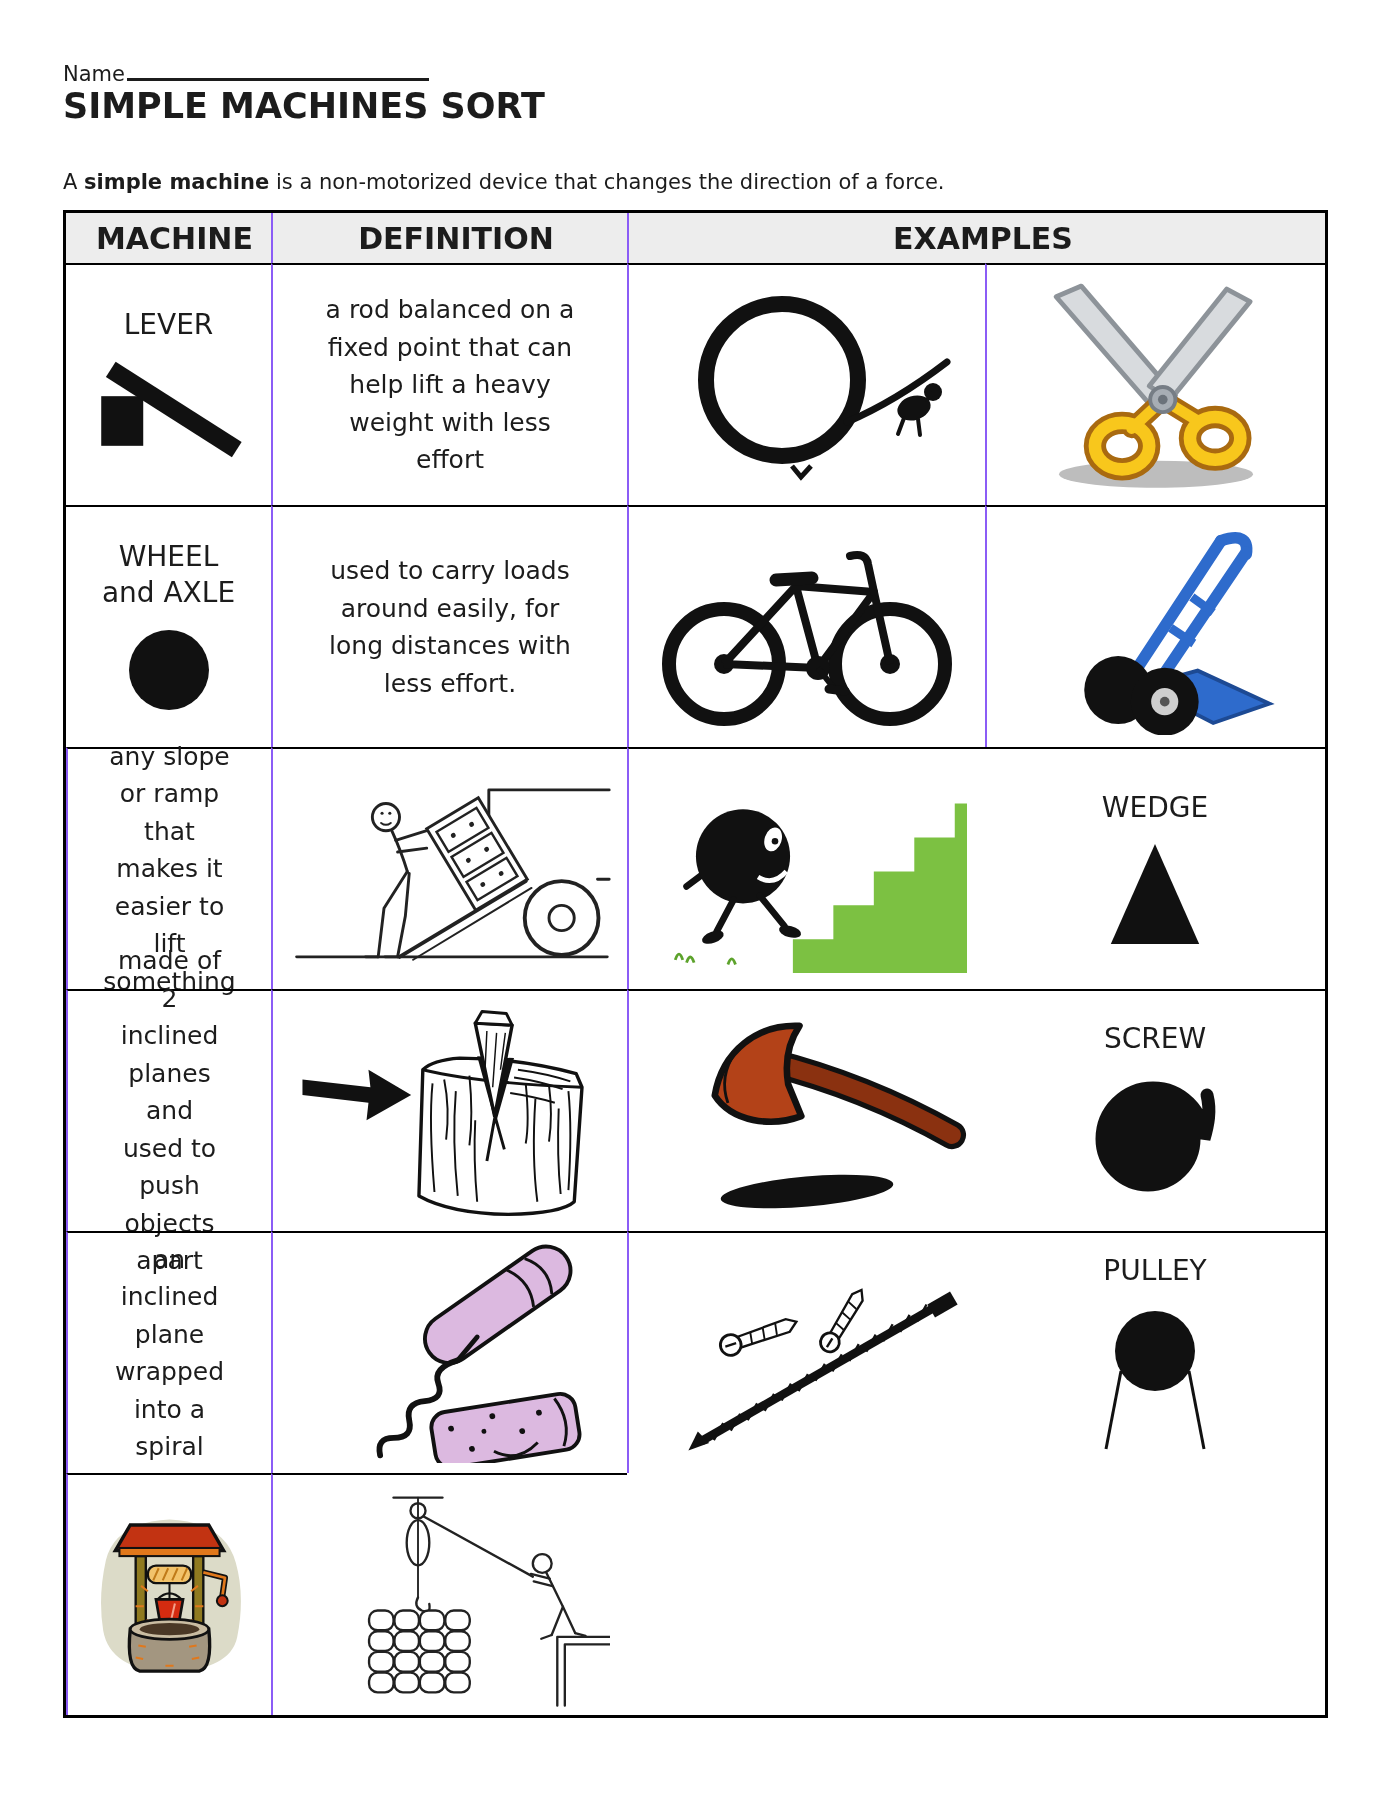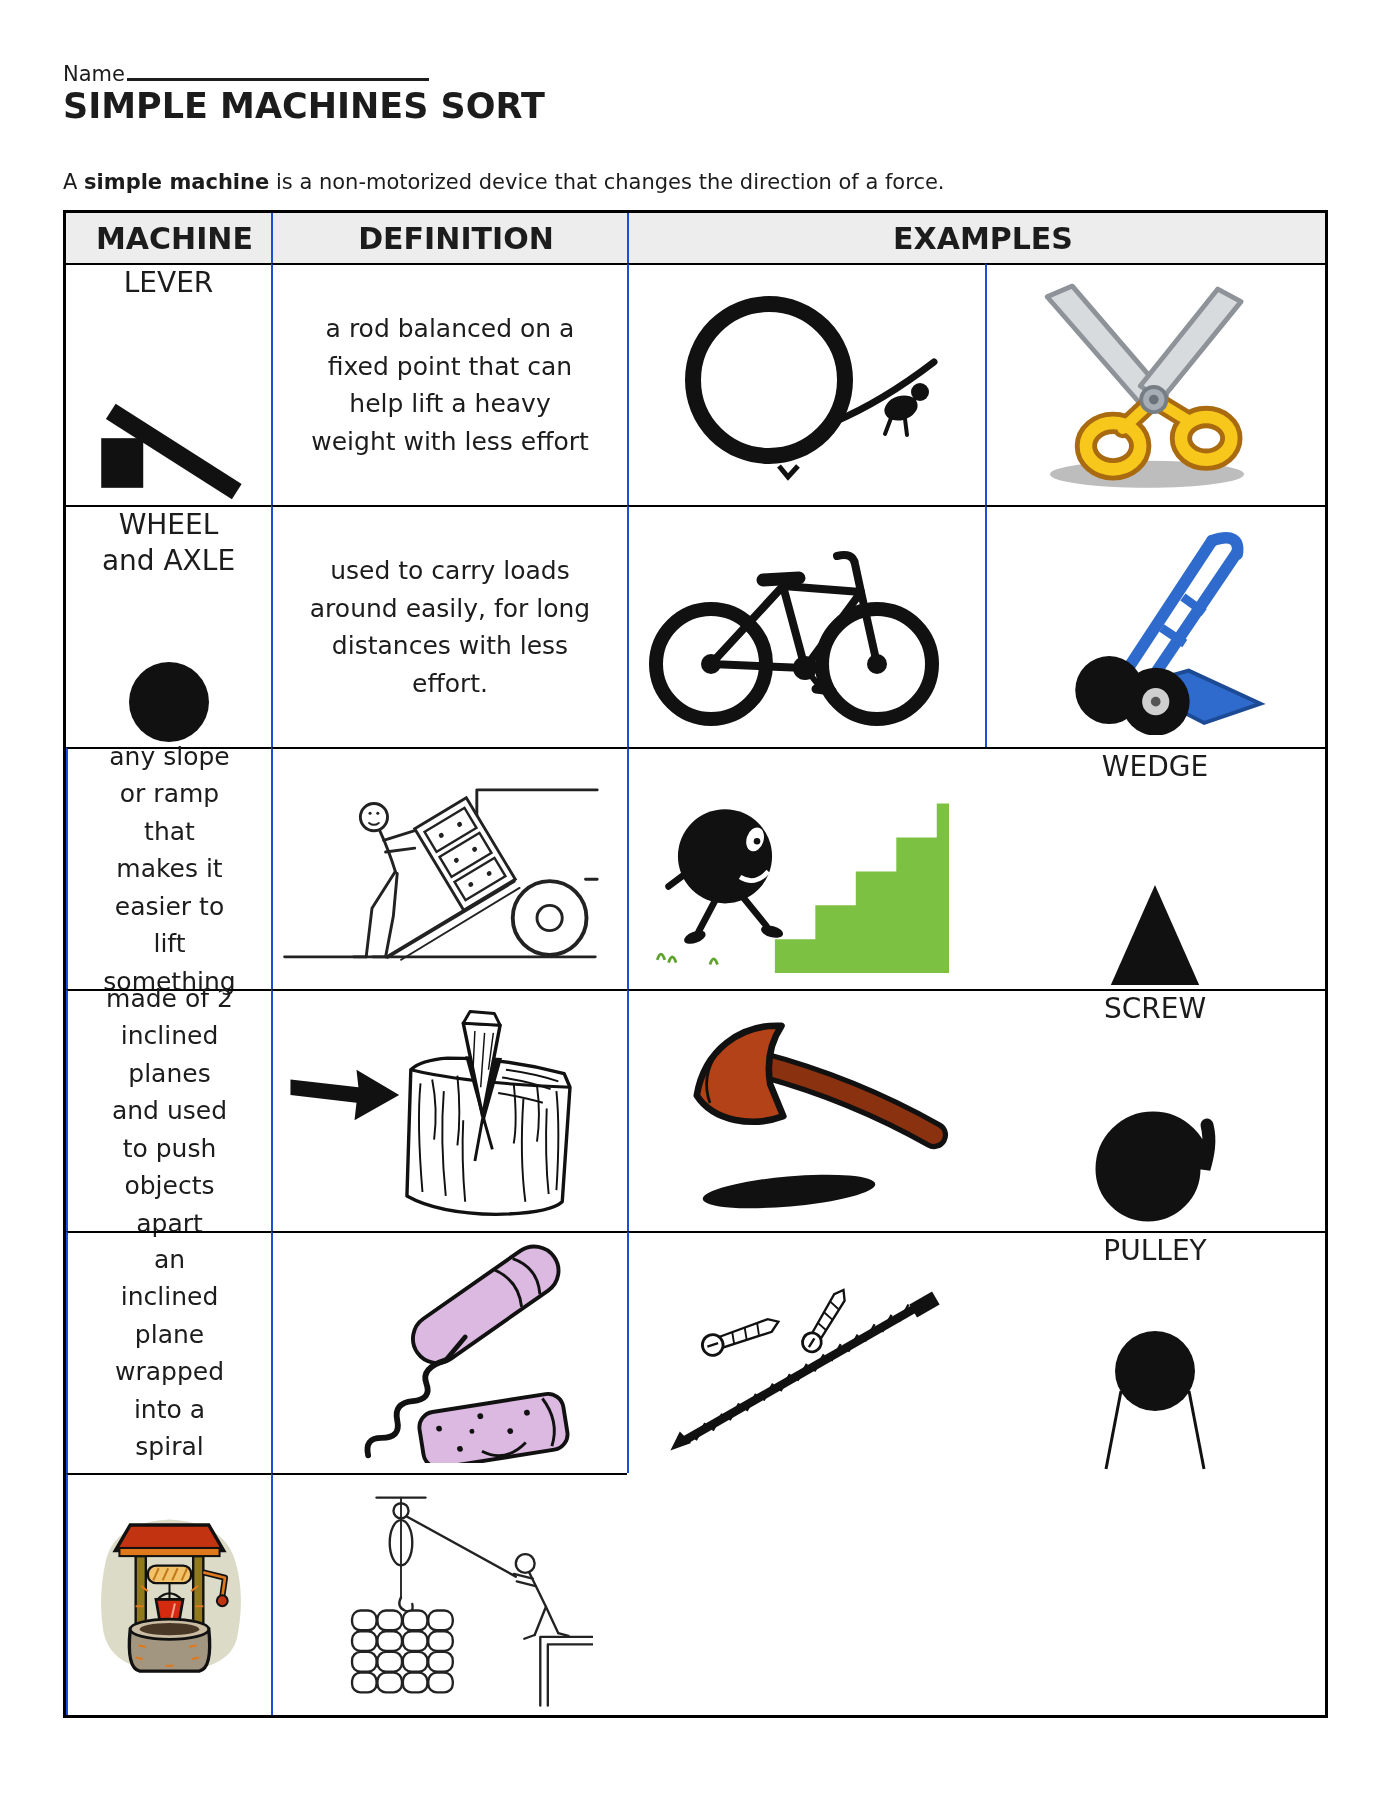--- a/index.html
+++ b/index.html
@@ -10,26 +10,26 @@
   .name-line{display:inline-block;width:302px;height:28px;border-bottom:3px solid #1c1c1c;margin-left:2px;}
   .title{position:absolute;top:86px;left:63px;width:1100px;text-align:left;
          font-size:35px;font-weight:bold;letter-spacing:0px;white-space:nowrap;}
   .intro{position:absolute;top:170px;left:63px;font-size:21px;white-space:nowrap;}
   .intro b{font-weight:bold;}
   .stable{position:absolute;top:210px;left:63px;border:3px solid #000;display:grid;
           grid-template-columns:205px 356px 358px 340px;background:#fff;}
   .hcell{background:#ededed;font-weight:bold;font-size:30px;height:50px;
          display:flex;align-items:center;justify-content:center;padding-left:12px;}
   .hex{grid-column:span 2;}
-  .cell{height:240px;display:flex;align-items:center;justify-content:space-between;border-top:2px solid #000;}
-  .bl{border-left:2px solid #1d4ed8;}
+  .cell{height:240px;display:flex;align-items:center;justify-content:center;border-top:2px solid #000;}
+  .bl{border-left:2px solid #8b5cf6;}
   .machine-cell{flex-direction:column;gap:14px;}
   .machine-label{font-size:28px;text-align:center;line-height:1.3;}
   .machine-label span{display:block;}
-  .def-cell{font-size:25px;line-height:1.5;text-align:center;padding:0 34px;}
+  .def-cell{font-size:25px;line-height:1.5;text-align:center;padding:0 46px;}
   svg{display:block;}
 </style>
 </head>
 <body>
 
 <div class="page">
 
   <div class="name-row">
     <span>Name</span><span class="name-line"></span>
   </div>

